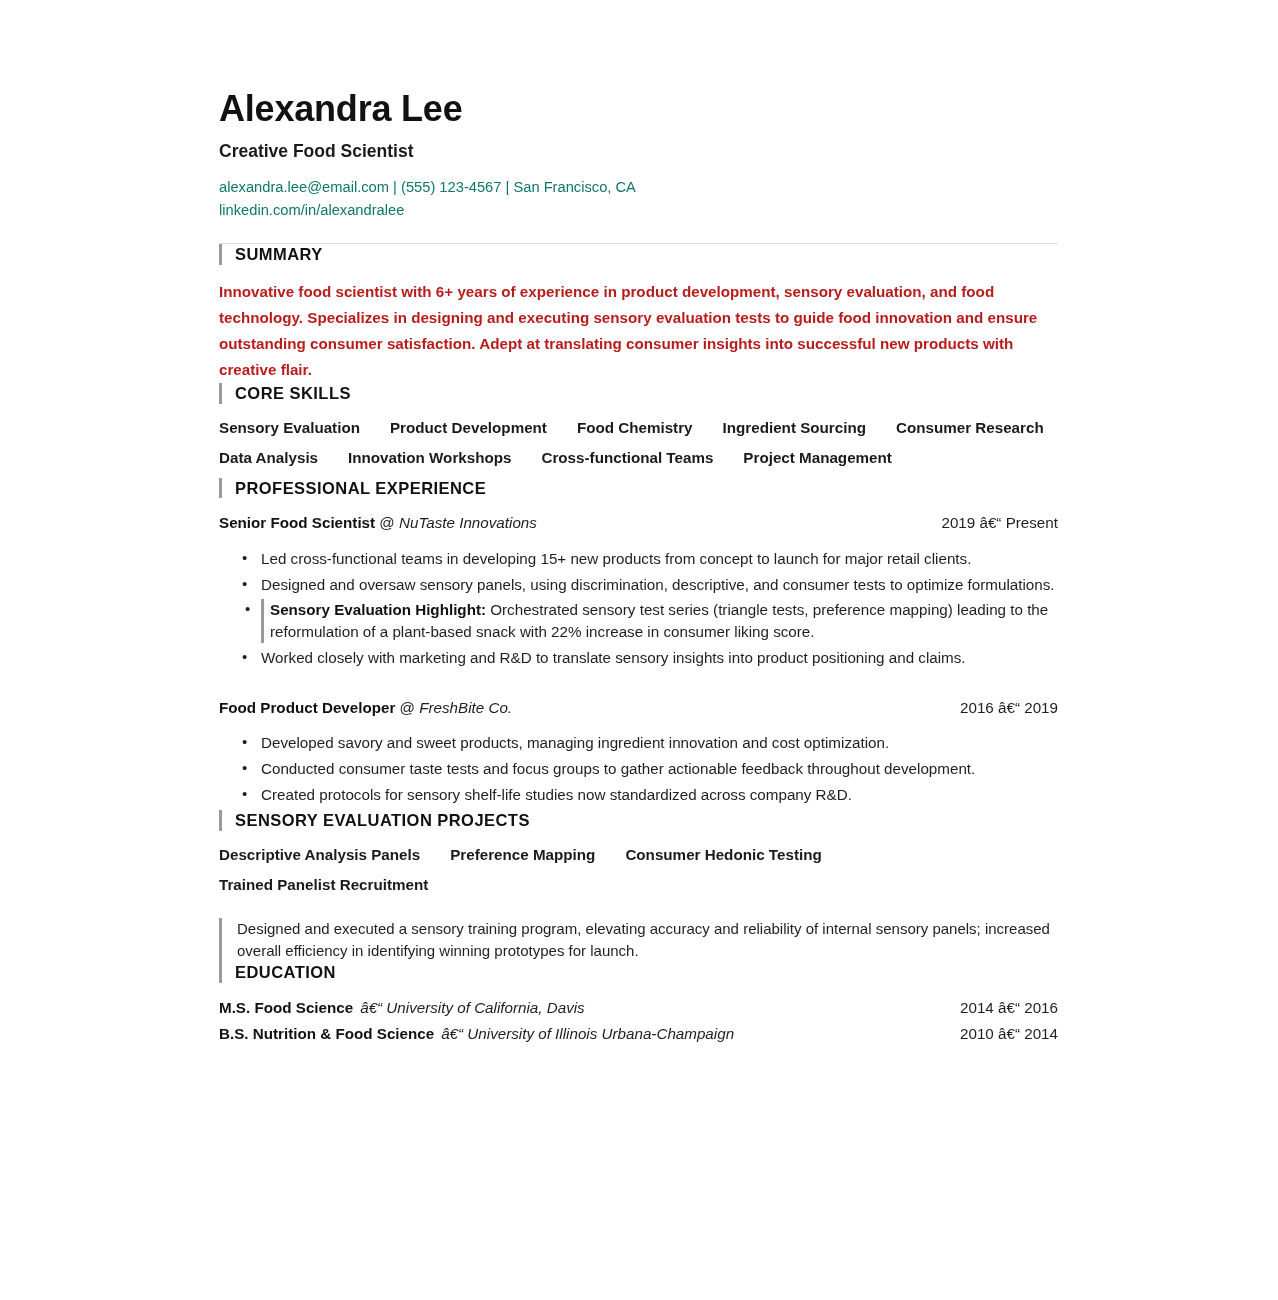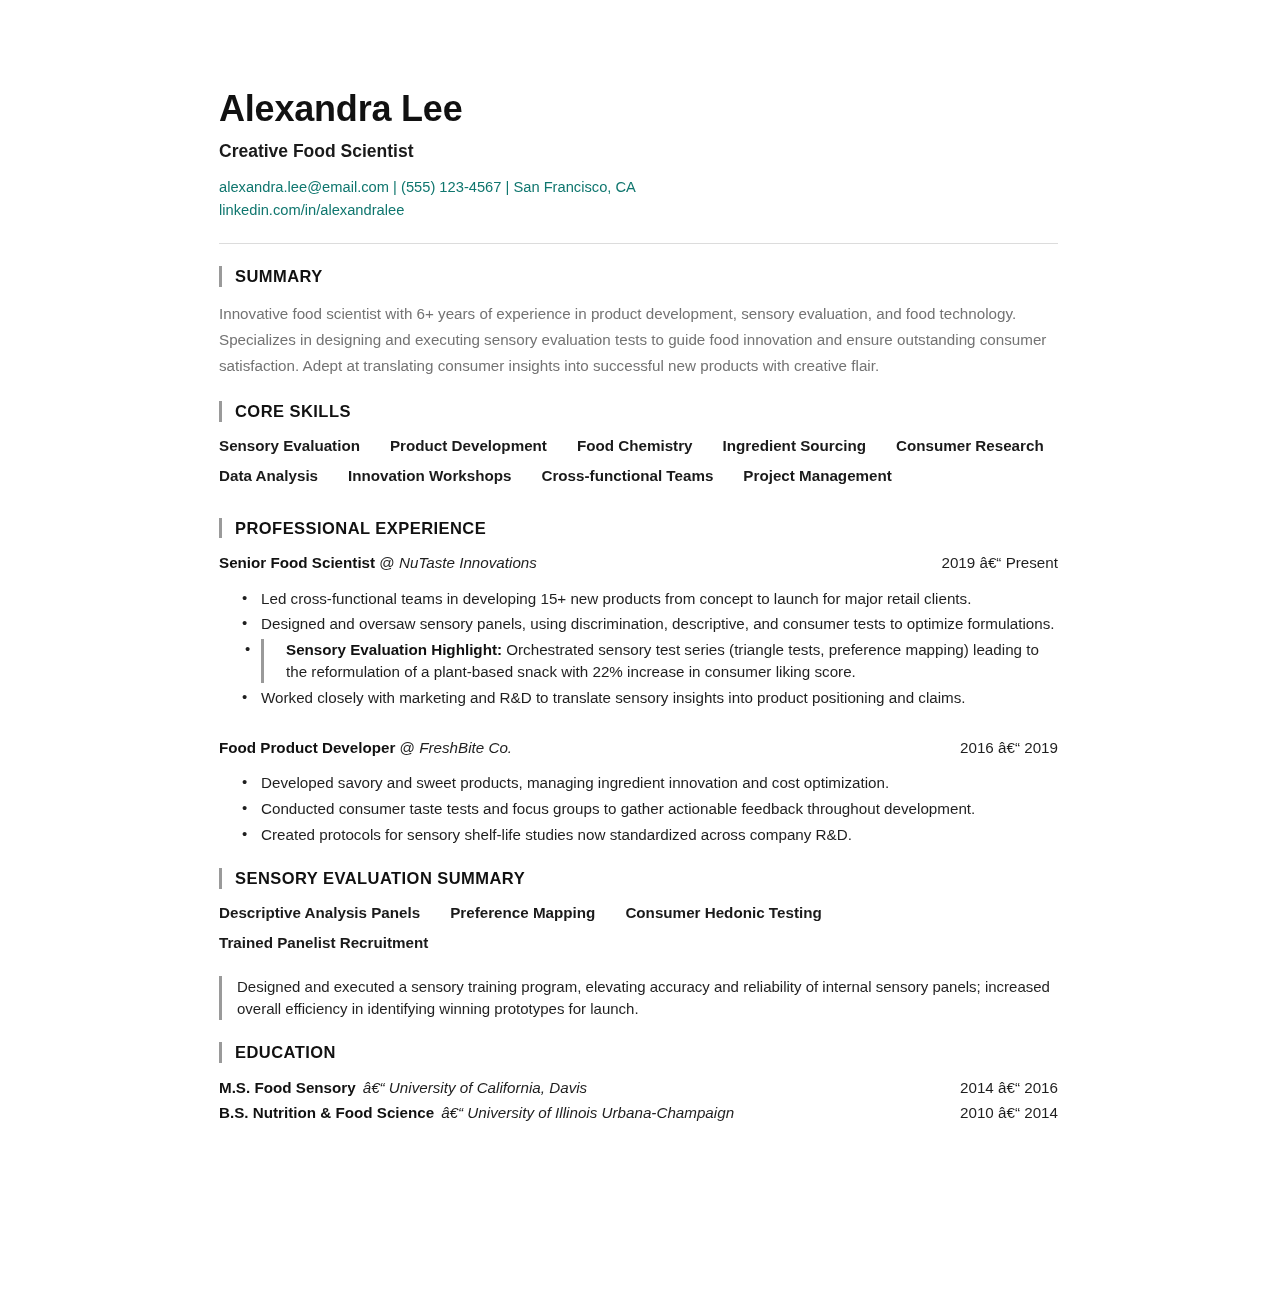--- a/index.html
+++ b/index.html
@@ -49,37 +49,38 @@
   }
 
   .divider {
     border: 0;
     border-top: 1px solid #dcdcdc;
     margin: 21px 0 0 0;
     width: 839px;
   }
 
   
-  .section { margin-top: 22px; }
+  .section { }
   .section-title {
     font-size: 16.5px;
     font-weight: bold;
     letter-spacing: 0.45px;
     color: #111111;
     border-left: 3px solid #9a9a9a;
     padding-left: 13px;
     line-height: 1.25;
     margin: 0 0 14px 0;
   }
 
   .body-text {
     font-size: 15.2px;
     line-height: 1.72;
-    color: #737373;
-    margin: 0;
+    color: #b91c1c;
+    margin: 0;
+    font-weight: bold;
   }
 
   
   .tag-row {
     font-size: 0;
     margin: 0;
   }
   .tag {
     display: inline-block;
     font-size: 15.2px;
@@ -133,21 +134,21 @@
   ul.bullets > li::before {
     content: "\2022";
     position: absolute;
     left: -19px;
     top: -1px;
     font-size: 15px;
     color: #1f1f1f;
   }
   li.highlight {
     border-left: 3px solid #9a9a9a;
-    padding-left: 22px;
+    padding-left: 6px;
     margin-left: 0;
     margin-bottom: 5px;
   }
   li.highlight::before { left: -22px; }
   .highlight-label {
     font-weight: bold;
     color: #111111;
   }
 
   
@@ -247,36 +248,36 @@
         </div>
         <ul class="bullets">
           <li>Developed savory and sweet products, managing ingredient innovation and cost optimization.</li>
           <li>Conducted consumer taste tests and focus groups to gather actionable feedback throughout development.</li>
           <li>Created protocols for sensory shelf-life studies now standardized across company R&amp;D.</li>
         </ul>
       </div>
     </section>
 
     <section class="section">
-      <h2 class="section-title">SENSORY EVALUATION SUMMARY</h2>
+      <h2 class="section-title">SENSORY EVALUATION PROJECTS</h2>
       <div class="tag-row">
         <span class="tag">Descriptive Analysis Panels</span>
         <span class="tag">Preference Mapping</span>
         <span class="tag">Consumer Hedonic Testing</span>
         <span class="tag last">Trained Panelist Recruitment</span>
       </div>
       <div class="note">Designed and executed a sensory training program, elevating accuracy and reliability of internal sensory panels; increased overall efficiency in identifying winning prototypes for launch.</div>
     </section>
 
     <section class="section">
       <h2 class="section-title">EDUCATION</h2>
 
       <div class="edu-row">
         <div>
-          <span class="edu-degree">M.S. Food Sensory</span><span class="edu-school">â€“ University of California, Davis</span>
+          <span class="edu-degree">M.S. Food Science</span><span class="edu-school">â€“ University of California, Davis</span>
         </div>
         <div class="edu-dates">2014 â€“ 2016</div>
       </div>
 
       <div class="edu-row">
         <div>
           <span class="edu-degree">B.S. Nutrition &amp; Food Science</span><span class="edu-school">â€“ University of Illinois Urbana-Champaign</span>
         </div>
         <div class="edu-dates">2010 â€“ 2014</div>
       </div>

